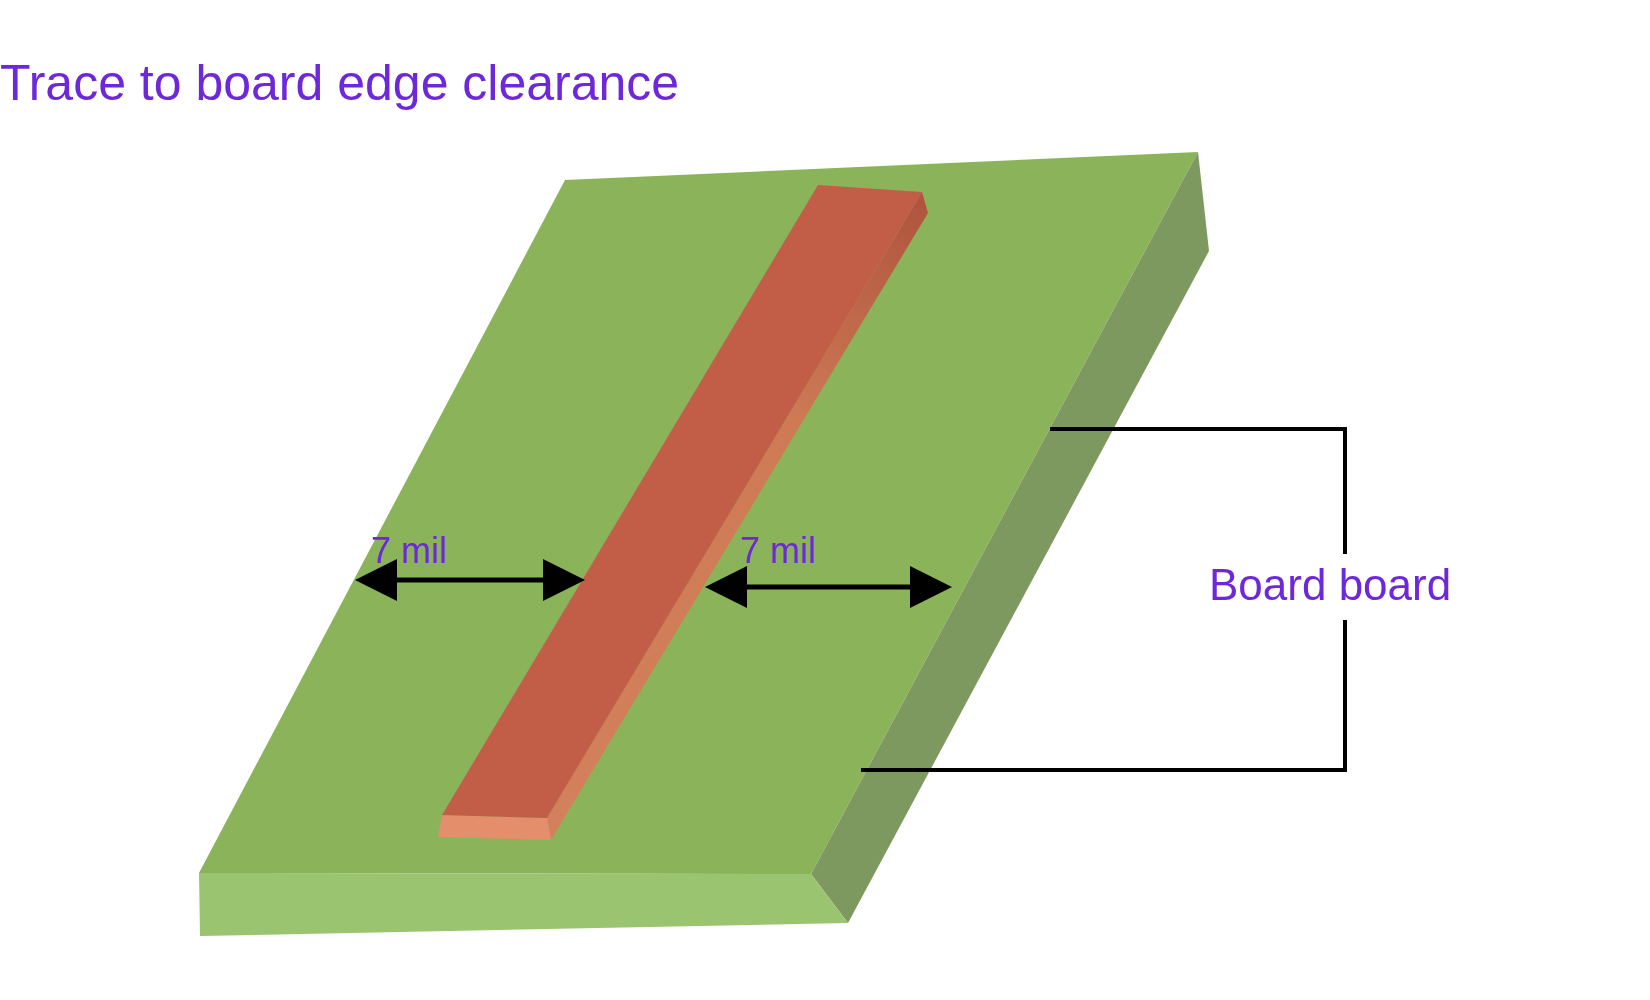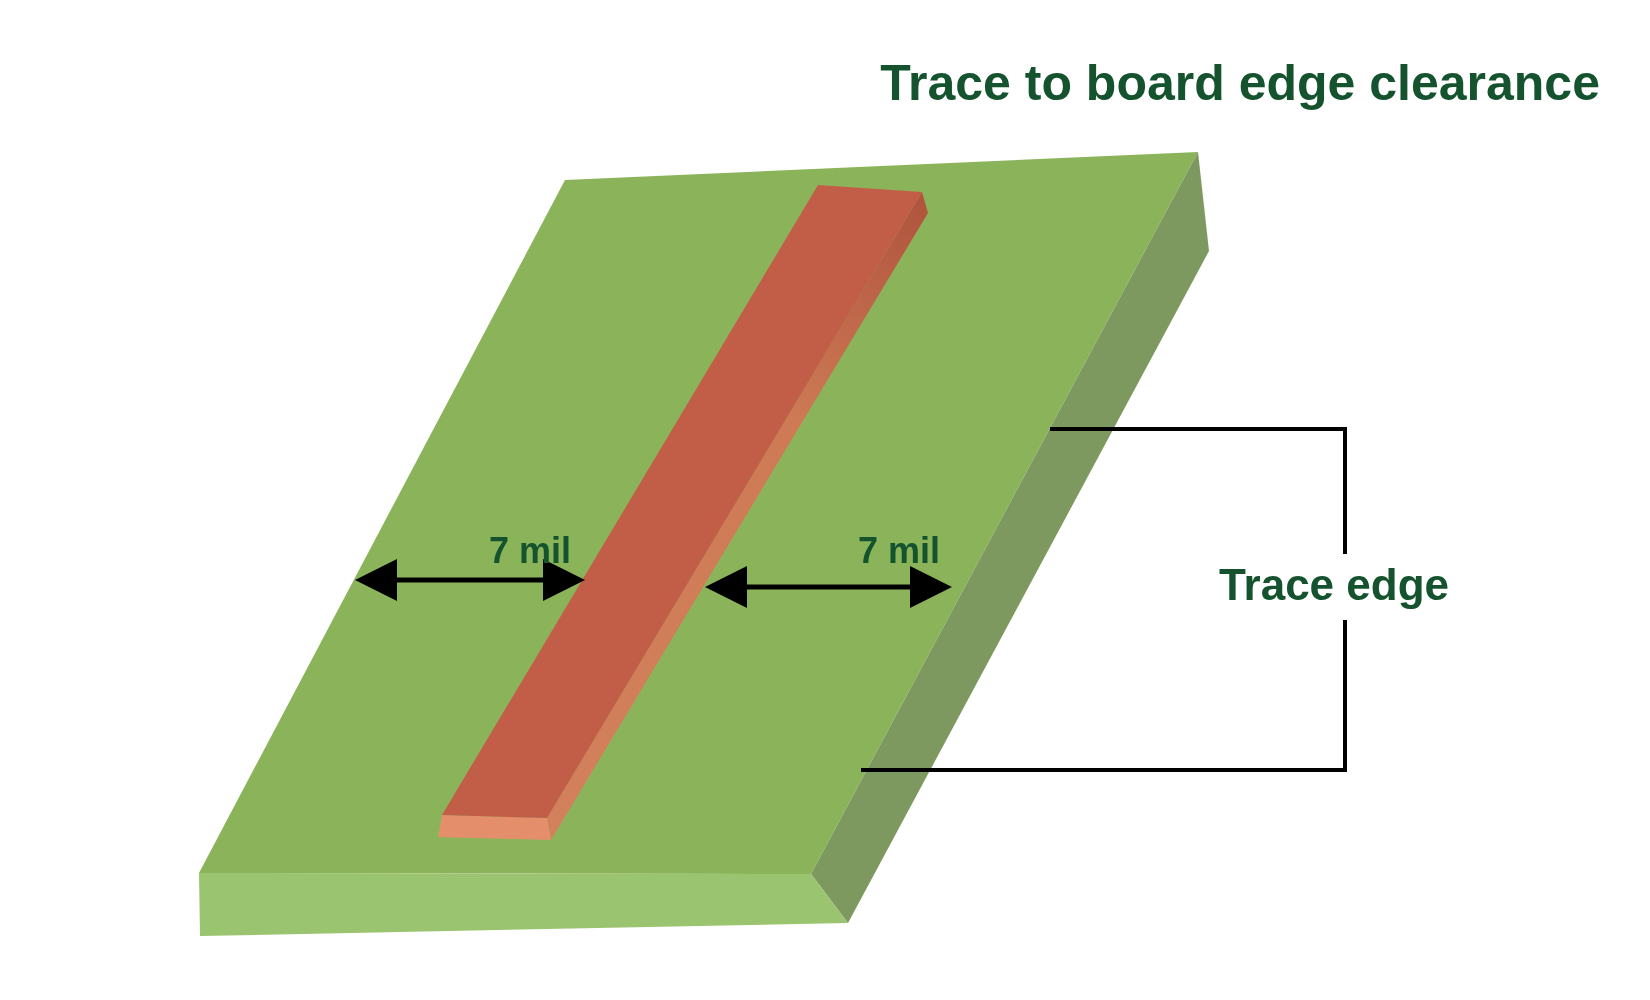--- a/index.html
+++ b/index.html
@@ -17,23 +17,23 @@
   }
   .scene-svg {
     position: absolute;
     left: 0;
     top: 0;
     width: 1650px;
     height: 1000px;
   }
   .label {
     position: absolute;
-    color: #14532d;
-    font-weight: bold;
-    text-align: right;
+    color: #6d28d9;
+    font-weight: normal;
+    text-align: left;
     white-space: nowrap;
     line-height: 1;
   }
   .title {
     left: 0;
     top: 58px;
     width: 1600px;
     font-size: 50px;
     letter-spacing: 0px;
   }
@@ -103,15 +103,15 @@
       <line x1="861" y1="770" x2="1347" y2="770" stroke-width="4" stroke="#000000"></line>
     </g>
   </svg>
 
   <div class="label title">Trace to board edge clearance</div>
 
   <div class="label dim-label dim-left">7 mil</div>
 
   <div class="label dim-label dim-right">7 mil</div>
 
-  <div class="label board-edge-label">Trace edge</div>
+  <div class="label board-edge-label">Board board</div>
 
 </div>
 
 </body></html>

